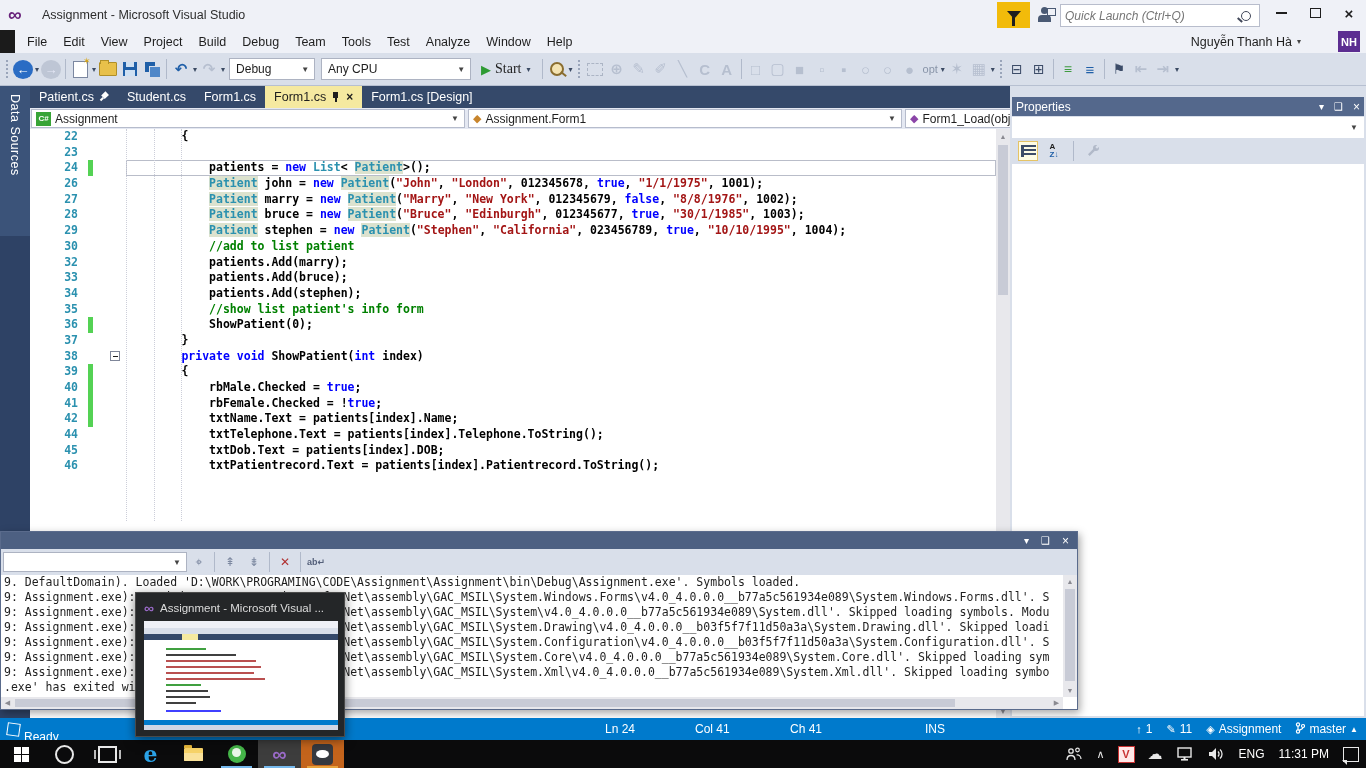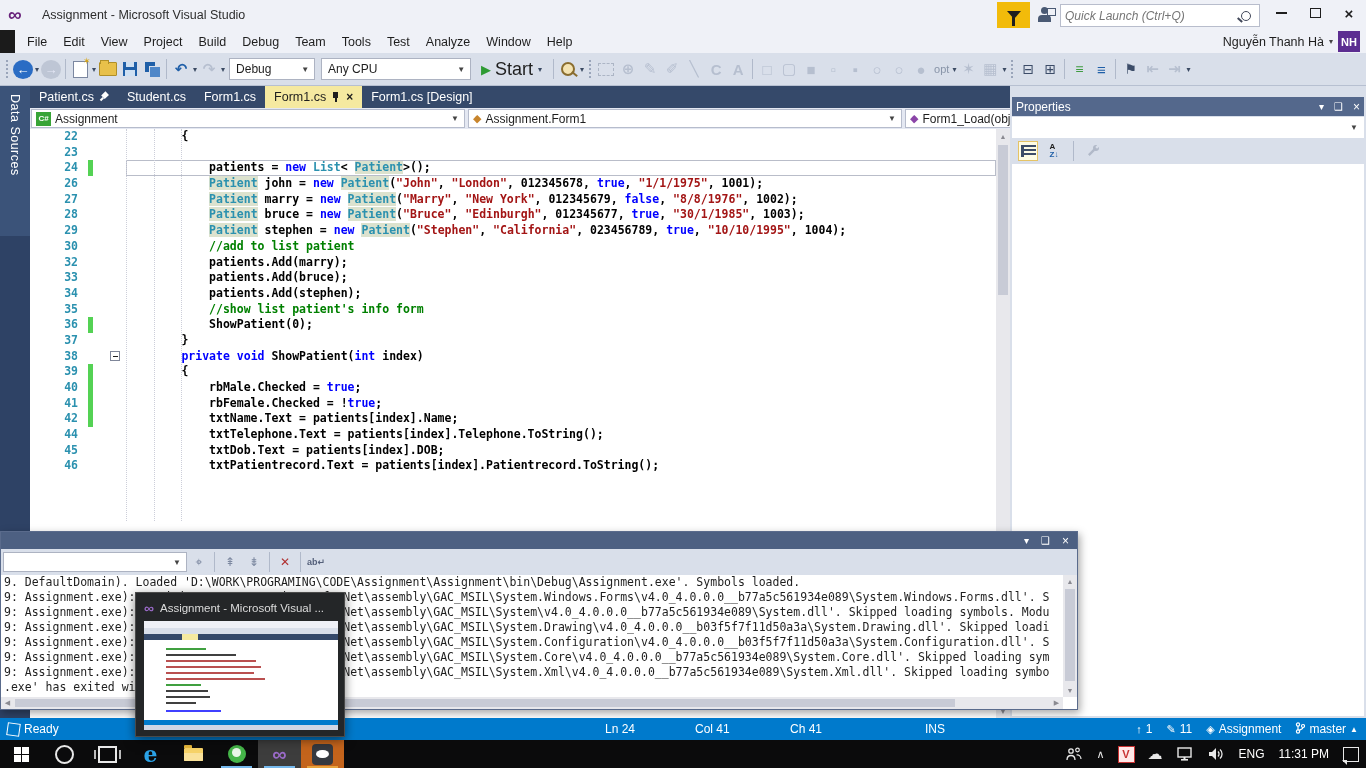--- a/index.html
+++ b/index.html
@@ -26,21 +26,21 @@
   #btnmin{left:1266px;} #btnmin i{display:block;width:11px;height:2px;background:#1e1e1e;}
   #btnmax{left:1300px;} #btnmax i{display:block;width:9px;height:8px;border:1.6px solid #1e1e1e;position:relative;background:#eff1f7;}
   #btnmax i:before{content:"";position:absolute;left:2px;top:-4px;width:9px;height:8px;border:1.6px solid #1e1e1e;z-index:-1;}
   #btnclose{left:1334px;font-size:15px;font-weight:bold;}
   
   #menubar{left:0;top:30px;width:1366px;height:23px;background:#eff1f7;display:flex;align-items:center;padding-left:4px;box-sizing:border-box;margin-left:15px;}
   .menu-item{padding:3px 8px;font-size:12.5px;color:#1e1e1e;}
   #userarea{position:absolute;right:6px;top:30px;height:23px;display:flex;align-items:center;gap:5px;}
   #username{font-size:12.5px;color:#1e1e1e;}
   #usercaret{font-size:8px;color:#444;}
-  #avatar{width:22px;height:21px;background:#5c2d91;color:#fff;font-weight:bold;font-size:11px;display:flex;align-items:center;justify-content:center;}
+  #avatar{width:22px;height:21px;background:#5c2d91;color:#fff;font-weight:bold;font-size:11px;display:flex;align-items:center;justify-content:center;margin-left:32px;}
   
   #toolbar{left:0;top:53px;width:1366px;height:33px;background:#d9dfea;border-bottom:1px solid #b7c0d1;display:flex;align-items:center;padding-left:2px;box-sizing:border-box;}
   .tbi{height:22px;min-width:20px;display:flex;align-items:center;justify-content:center;font-size:14px;margin:0 1px;}
   .tbi.dis{opacity:.55;}
   .grip{width:6px;height:18px;margin:0 2px;background:repeating-linear-gradient(180deg,#9aa5ba 0 2px,transparent 2px 4px);background-size:2px 4px;background-repeat:repeat-y;background-position:2px 0;}
   .tsep{width:1px;height:20px;background:#b0b9ca;margin:0 3px;}
   .caret-b{font-size:8px;color:#3b4a63;margin:0 1px;}
   .circ-blue{width:19px;height:19px;border-radius:50%;background:#2a6cc4;color:#fff;font-size:13px;}
   .circ-gray{width:19px;height:19px;border-radius:50%;background:#a9b2c4;color:#eef;font-size:13px;}
   .g-blue{color:#1f5fa8;font-weight:bold;font-size:15px;}
@@ -57,21 +57,21 @@
   .i-saveall{width:15px;height:15px;position:relative;}
   .i-saveall:before{content:"";position:absolute;left:0;top:0;width:10px;height:10px;background:#1f5fa8;}
   .i-saveall:after{content:"";position:absolute;left:4px;top:4px;width:10px;height:10px;background:#4f87c8;border:1px solid #d9dfea;}
   .i-find{width:10px;height:10px;border:2px solid #8a6d2f;border-radius:50%;position:relative;background:#f4e3b2;}
   .i-find:after{content:"";position:absolute;left:8px;top:9px;width:7px;height:2px;background:#8a6d2f;transform:rotate(40deg);}
   .i-dashrect{width:14px;height:11px;border:1px dashed #8894a8;}
   .combo{height:22px;background:#fff;border:1px solid #adb3c2;display:flex;align-items:center;font-size:12px;margin:0 3px;padding-left:6px;box-sizing:border-box;color:#1e1e1e;}
   .combo .cc{margin-left:auto;font-size:8px;color:#444;padding:0 5px;}
   #startbtn{display:flex;align-items:center;gap:4px;padding:0 6px;height:24px;}
   #startbtn .play{color:#2e9b33;font-size:13px;}
-  #startbtn .lbl{font-size:18px;}
+  #startbtn .lbl{font-size:14px;font-family:Liberation Serif, serif;}
   .optlbl{font-size:11px;color:#8894a8;margin:0 2px;}
   
   #main{left:0;top:86px;width:1366px;height:632px;background:#fff;}
   #leftstrip{left:0;top:0;width:30px;height:632px;background:#2e4265;}
   #dstab{left:0;top:0;width:30px;height:150px;background:#3b5379;color:#fff;display:flex;align-items:flex-start;justify-content:center;}
   #dstab span{writing-mode:vertical-rl;font-size:12.5px;padding-top:8px;letter-spacing:.5px;}
   
   #editorpane{left:30px;top:0;width:1020px;height:632px;background:#fff;}
   #tabwell{left:0;top:0;width:980px;height:22px;background:#35496a;display:flex;}
   .tab{display:flex;align-items:center;gap:5px;padding:0 9px;font-size:12.5px;color:#fff;white-space:nowrap;}
@@ -131,21 +131,21 @@
   #outbody{left:0;top:43px;width:1062px;height:122px;overflow:hidden;font-family:"DejaVu Sans Mono","Liberation Mono",monospace;font-size:11.5px;line-height:15px;color:#1e1e1e;white-space:pre;padding-left:3px;box-sizing:border-box;}
   #outvscroll{right:0;top:43px;width:14px;height:122px;background:#e8e8ec;}
   #outvscroll .arr{height:13px;display:flex;align-items:center;justify-content:center;font-size:7px;color:#8a8a91;}
   #outvscroll .thumb{position:absolute;left:2px;top:14px;width:10px;height:92px;background:#c8cbd6;}
   #outvscroll .arrdn{position:absolute;bottom:0;width:14px;}
   #outhscroll{left:0;bottom:0;width:1062px;height:12px;background:#e8e8ec;}
   #outhscroll .thumb{position:absolute;left:14px;top:2px;width:940px;height:8px;background:#c8cbd6;}
   #outhscroll .arr{position:absolute;top:0;width:13px;height:12px;display:flex;align-items:center;justify-content:center;font-size:7px;color:#8a8a91;}
   
   #statusbar{left:0;top:718px;width:1366px;height:22px;background:#007acc;color:#fff;font-size:12px;}
-  #stready{left:24px;top:4px;}
+  #stready{left:24px;top:12px;}
   #stic{left:7px;top:5px;width:11px;height:11px;border:1.5px solid #fff;transform:rotate(8deg);}
   .stfield{top:4px;}
   #strt{position:absolute;right:8px;top:0;height:22px;display:flex;align-items:center;gap:14px;}
   .stg{display:flex;align-items:center;gap:4px;}
   .stg .ic{font-size:11px;}
   
   #taskbar{left:0;top:740px;width:1366px;height:28px;background:#0b0b0c;display:flex;align-items:stretch;}
   .tbslot{width:43px;display:flex;align-items:center;justify-content:center;position:relative;}
   .tbslot.running:after{content:"";position:absolute;left:6px;right:6px;bottom:0;height:2px;background:#76b9ed;}
   .tbslot.hover{background:#3d3d3d;}

